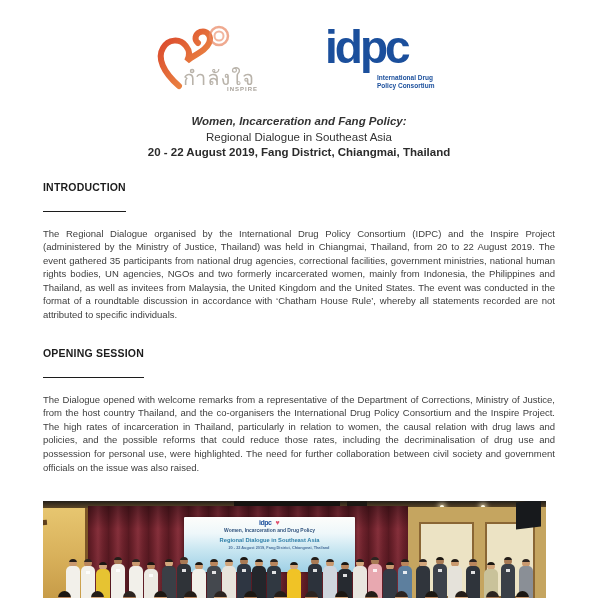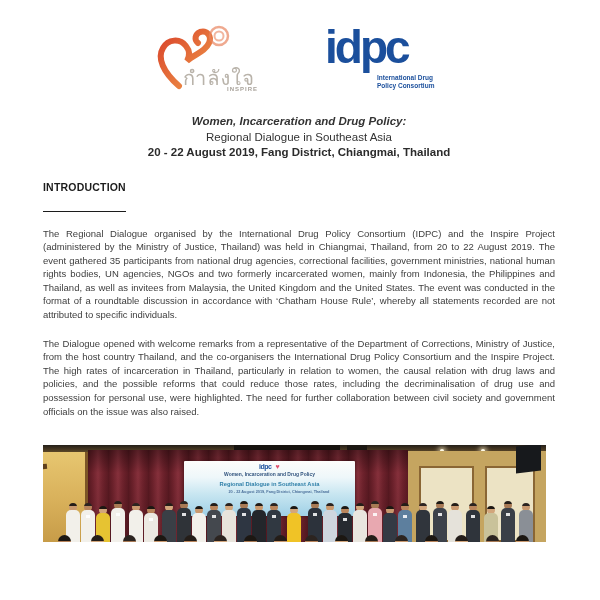--- a/index.html
+++ b/index.html
@@ -98,30 +98,33 @@
     <div class="idpc-logo">
       <div class="idpc-word">idpc</div>
       <div class="idpc-sub">
         <div>International Drug</div>
         <div>Policy Consortium</div>
       </div>
     </div>
   </div>
 
   <div class="title-block">
-    <div class="title-l1">Women, Incarceration and Drug Policy:</div>
+    <div class="title-l1">Women, Incarceration and Fang Policy:</div>
     <div class="title-l2">Regional Dialogue in Southeast Asia</div>
     <div class="title-l3">20 - 22 August 2019, Fang District, Chiangmai, Thailand</div>
   </div>
 
   <div class="section-heading">
     <span>INTRODUCTION</span>
   </div>
   <p class="para">The Regional Dialogue organised by the International Drug Policy Consortium (IDPC) and the Inspire Project (administered by the Ministry of Justice, Thailand) was held in Chiangmai, Thailand, from 20 to 22 August 2019. The event gathered 35 participants from national drug agencies, correctional facilities, government ministries, national human rights bodies, UN agencies, NGOs and two formerly incarcerated women, mainly from Indonesia, the Philippines and Thailand, as well as invitees from Malaysia, the United Kingdom and the United States. The event was conducted in the format of a roundtable discussion in accordance with ‘Chatham House Rule’, whereby all statements recorded are not attributed to specific individuals.</p>
 
+  <div class="section-heading second">
+    <span>OPENING SESSION</span>
+  </div>
   <p class="para">The Dialogue opened with welcome remarks from a representative of the Department of Corrections, Ministry of Justice, from the host country Thailand, and the co-organisers the International Drug Policy Consortium and the Inspire Project. The high rates of incarceration in Thailand, particularly in relation to women, the causal relation with drug laws and policies, and the possible reforms that could reduce those rates, including the decriminalisation of drug use and possession for personal use, were highlighted. The need for further collaboration between civil society and government officials on the issue was also raised.</p>
 
   <div class="photo" role="img" aria-label="Group photo of the dialogue participants standing in rows in a conference hall with red stage curtains, a light-blue event banner and warm yellow walls">
     <div class="ph-screen"></div>
     <div class="ph-screen2"></div>
     <div class="ph-light" style="left:79%"></div>
     <div class="ph-light" style="left:87%"></div>
     <div class="ph-wall-left">
       <div class="ph-beam"></div>
     </div>

